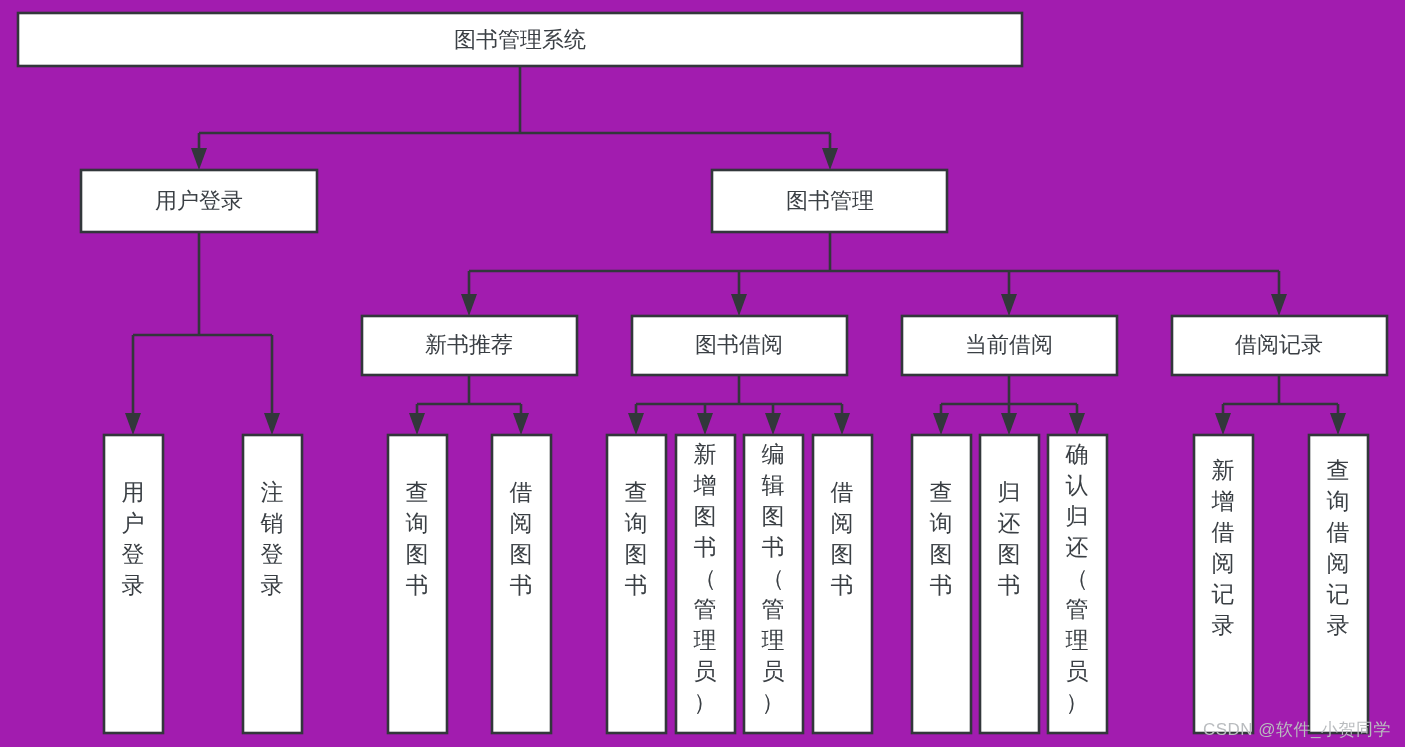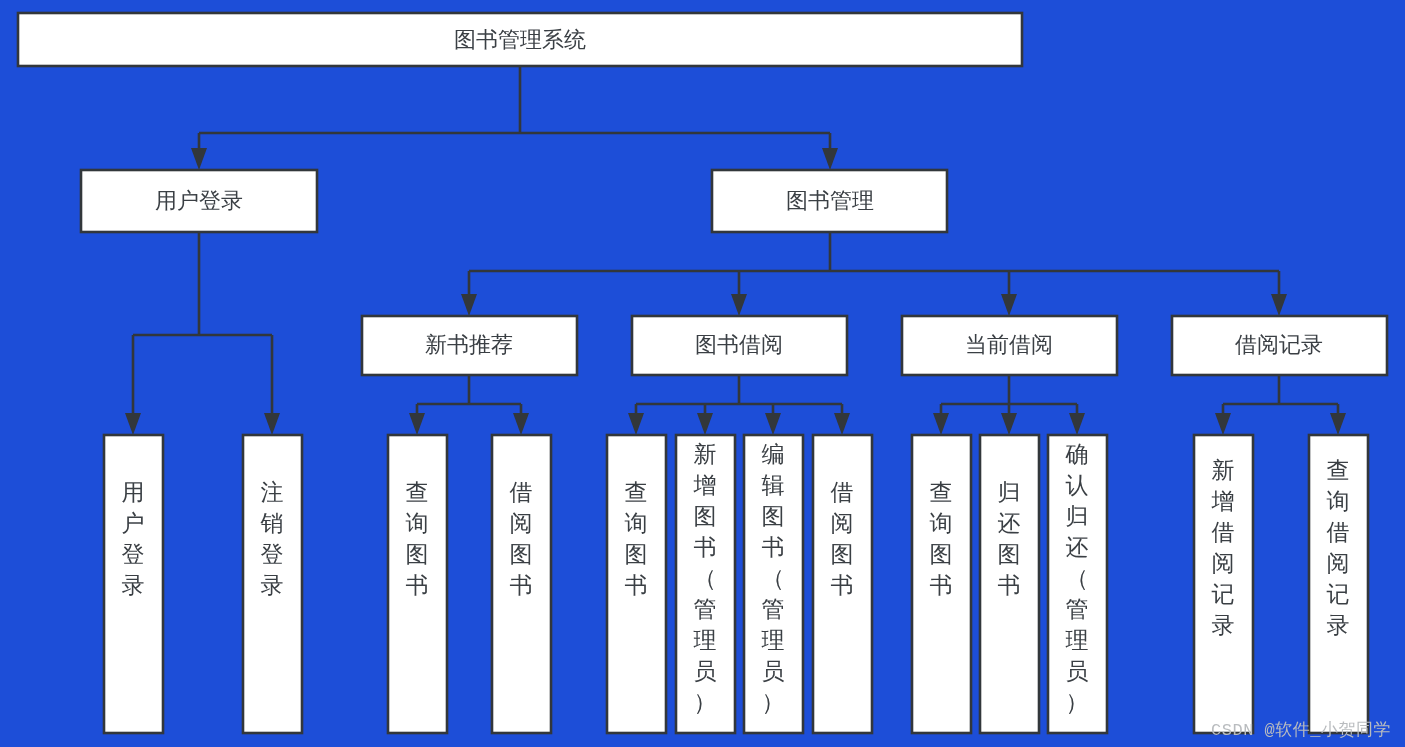--- a/index.html
+++ b/index.html
@@ -7,21 +7,21 @@
     padding: 0;
     background: #ffffff;
   }
   body {
     font-family: "DejaVu Sans", "Liberation Sans", sans-serif;
   }
   #diagram-root {
     position: relative;
     width: 1405px;
     height: 747px;
-    background: #1d4ed8;
+    background: #a21caf;
     overflow: hidden;
   }
   svg#flow {
     position: absolute;
     left: 0;
     top: 0;
     width: 1405px;
     height: 747px;
   }
   .node-box {
@@ -49,21 +49,21 @@
     stroke-linecap: butt;
   }
   .arrow-head {
     fill: #32373b;
     stroke: none;
   }
   #watermark {
     position: absolute;
     right: 14px;
     bottom: 6px;
-    font-family: Liberation Mono, monospace;
+    font-family: Liberation Sans, sans-serif;
     font-size: 17px;
     color: #b9bcbf;
     letter-spacing: 0.5px;
     white-space: nowrap;
     user-select: none;
   }
 </style>
 </head>
 <body>
 

